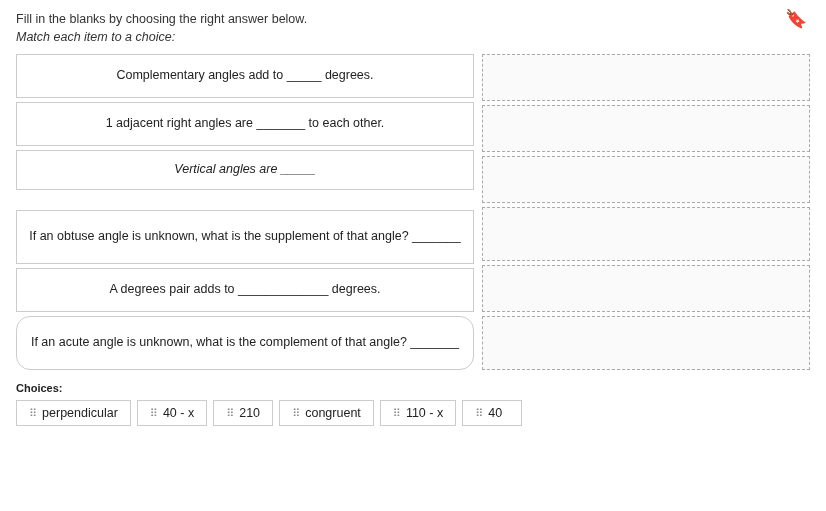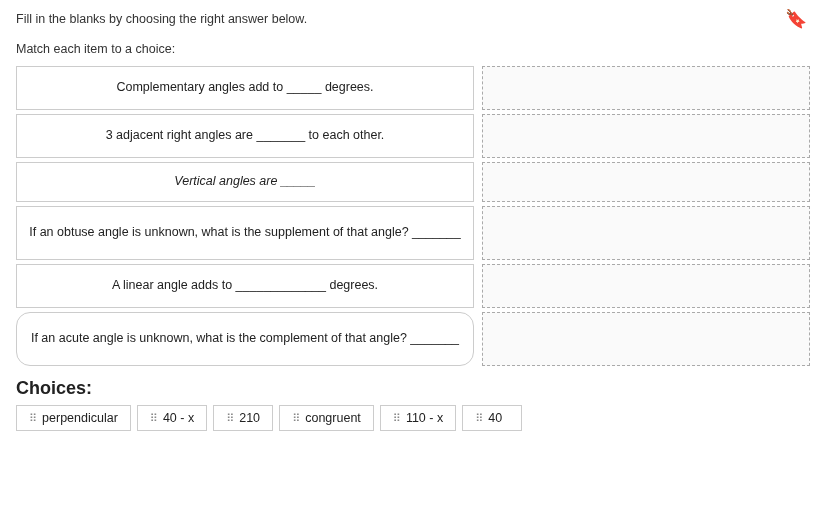--- a/index.html
+++ b/index.html
@@ -14,25 +14,26 @@
     }
     .page {
       background: #fff;
       width: 826px;
       height: 511px;
       padding: 12px 16px;
       position: relative;
     }
     .instruction {
       font-size: 12.5px;
-      margin-bottom: 16px;
+      margin-bottom: 4px;
       color: #333;
     }
     .match-label {
       font-size: 12.5px;
+      font-style: italic;
       margin-bottom: 10px;
       color: #333;
     }
     .match-area {
       display: flex;
       gap: 8px;
       margin-bottom: 12px;
     }
     .questions-col {
       display: flex;
@@ -61,21 +62,21 @@
     .answer-box {
       border: 1px dashed #aaa;
       background: #fafafa;
       min-height: 44px;
       flex: 1;
     }
     .choices-section {
       margin-top: 4px;
     }
     .choices-label {
-      font-size: 18px;
+      font-size: 11px;
       font-weight: bold;
       margin-bottom: 6px;
     }
     .choices-row {
       display: flex;
       gap: 6px;
       flex-wrap: wrap;
       align-items: center;
     }
     .choice-chip {
@@ -109,24 +110,24 @@
 
   <div class="bookmark-icon">🔖</div>
 
   <div class="instruction">Fill in the blanks by choosing the right answer below.</div>
   <div class="match-label">Match each item to a choice:</div>
 
   <div class="match-area">
 
     <div class="questions-col">
       <div class="question-box">Complementary angles add to _____ degrees.</div>
-      <div class="question-box">3 adjacent right angles are _______ to each other.</div>
+      <div class="question-box">1 adjacent right angles are _______ to each other.</div>
       <div class="question-box" style="min-height:40px;font-style:italic;">Vertical angles are _____</div>
-      <div class="question-box" style="min-height:54px;">If an obtuse angle is unknown, what is the supplement of that angle? _______</div>
-      <div class="question-box">A linear angle adds to _____________ degrees.</div>
+      <div class="question-box" style="min-height:54px;margin-top:16px;">If an obtuse angle is unknown, what is the supplement of that angle? _______</div>
+      <div class="question-box">A degrees pair adds to _____________ degrees.</div>
       <div class="question-box" style="min-height:54px;border-radius:14px;">If an acute angle is unknown, what is the complement of that angle? _______</div>
     </div>
 
     <div class="answers-col">
       <div class="answer-box" style="min-height:44px;"></div>
       <div class="answer-box" style="min-height:44px;"></div>
       <div class="answer-box" style="min-height:40px;"></div>
       <div class="answer-box" style="min-height:54px;"></div>
       <div class="answer-box" style="min-height:44px;"></div>
       <div class="answer-box" style="min-height:54px;"></div>

